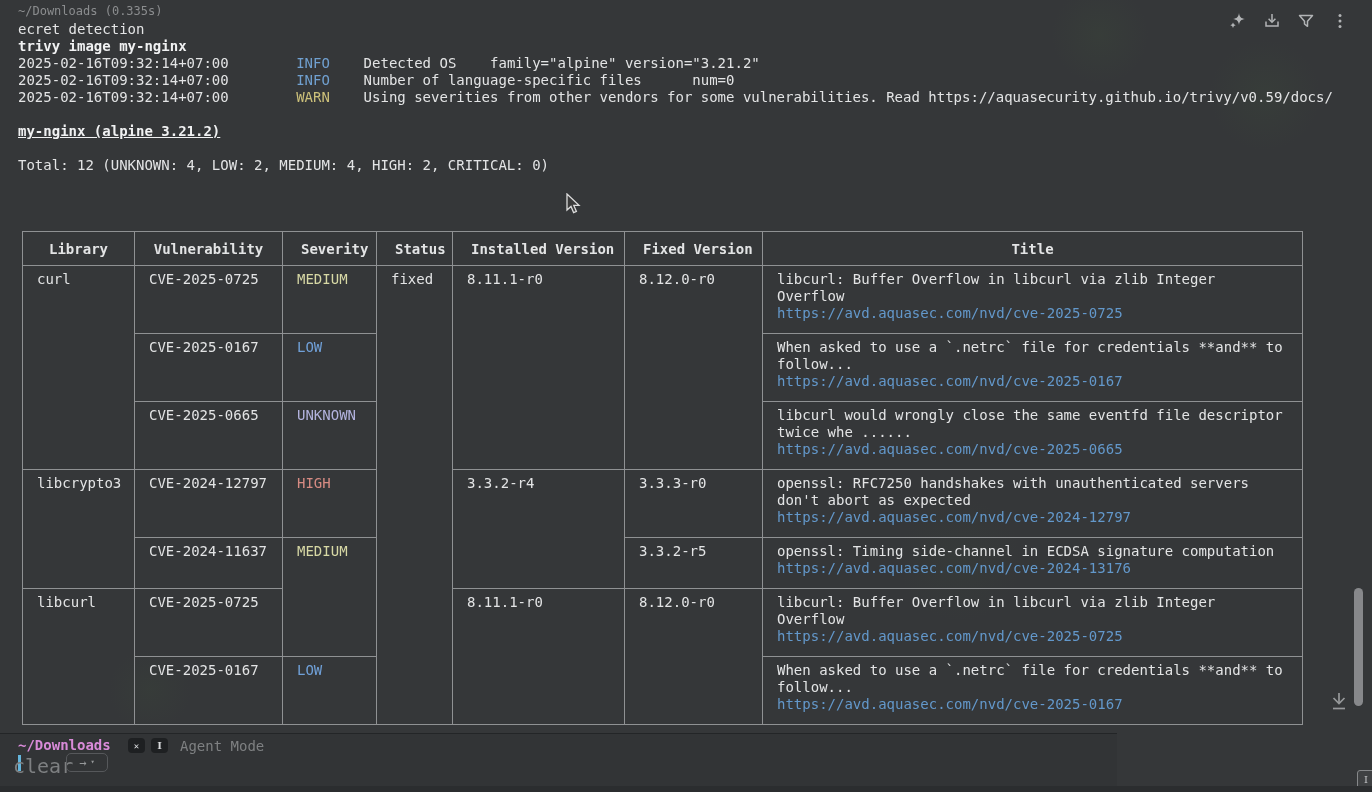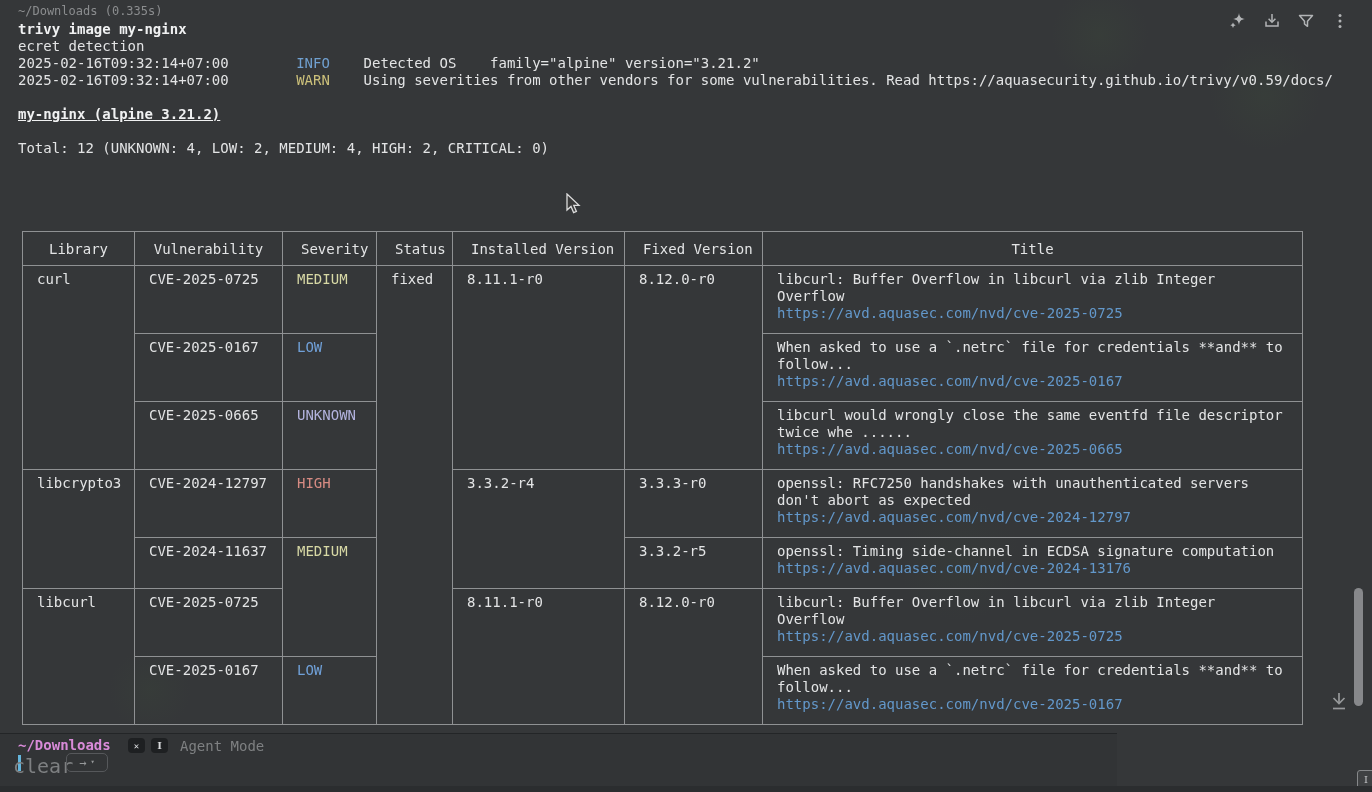--- a/index.html
+++ b/index.html
@@ -27,21 +27,21 @@
   .bold{font-weight:bold;color:#f0f1f2;}
   .heading{font-weight:bold;text-decoration:underline;color:#f0f1f2;}
   .lvl-info{color:var(--info);}
   .lvl-warn{color:var(--warn);}
   #vuln-table{
     position:absolute;left:22px;top:231px;
     border-collapse:collapse;table-layout:fixed;width:1281px;
     font-size:14px;color:var(--fg);
   }
   #vuln-table th,#vuln-table td{border:1px solid var(--table_border);}
-  #vuln-table th{font-weight:normal;text-align:center;height:33px;line-height:32px;padding:0 18px;white-space:pre;}
+  #vuln-table th{font-weight:bold;text-align:center;height:33px;line-height:32px;padding:0 18px;white-space:pre;}
   #vuln-table td{vertical-align:top;padding:5px 6px 0 14px;white-space:pre;line-height:17px;}
   .tl{height:17px;line-height:17px;white-space:pre;}
   .link{color:var(--link);}
   .sev-medium{color:var(--severity_medium);}
   .sev-low{color:var(--severity_low);}
   .sev-high{color:var(--severity_high);}
   .sev-unknown{color:var(--severity_unknown);}
   .footer{
     position:absolute;left:0;top:733px;width:1117px;height:53px;
     background:#323436;border-top:1px solid #232527;
@@ -102,23 +102,24 @@
   <button class="tool-btn">
     <svg width="20" height="20" viewBox="0 0 20 20" fill="#b2b4b6">
       <circle cx="10" cy="4.5" r="1.5"></circle>
         <circle cx="10" cy="10" r="1.5"></circle>
         <circle cx="10" cy="15.5" r="1.5"></circle>
     </svg>
   </button>
 </div>
 
 <div id="output">
+    <div class="tline"><span>ecret detection</span></div>
     <div class="tline"><span class="bold">trivy image my-nginx</span></div>
-    <div class="tline"><span>ecret detection</span></div>
     <div class="tline"><span>2025-02-16T09:32:14+07:00        </span><span class="lvl-info">INFO</span><span>    Detected OS    family="alpine" version="3.21.2"</span></div>
+    <div class="tline"><span>2025-02-16T09:32:14+07:00        </span><span class="lvl-info">INFO</span><span>    Number of language-specific files      num=0</span></div>
     <div class="tline"><span>2025-02-16T09:32:14+07:00        </span><span class="lvl-warn">WARN</span><span>    Using severities from other vendors for some vulnerabilities. Read https://aquasecurity.github.io/trivy/v0.59/docs/</span></div>
     <div class="tline"><span></span></div>
     <div class="tline"><span class="heading">my-nginx (alpine 3.21.2)</span></div>
     <div class="tline"><span></span></div>
     <div class="tline"><span>Total: 12 (UNKNOWN: 4, LOW: 2, MEDIUM: 4, HIGH: 2, CRITICAL: 0)</span></div>
   </div>
 
 <table id="vuln-table">
     <colgroup>
       <col style="width: 112px;">

